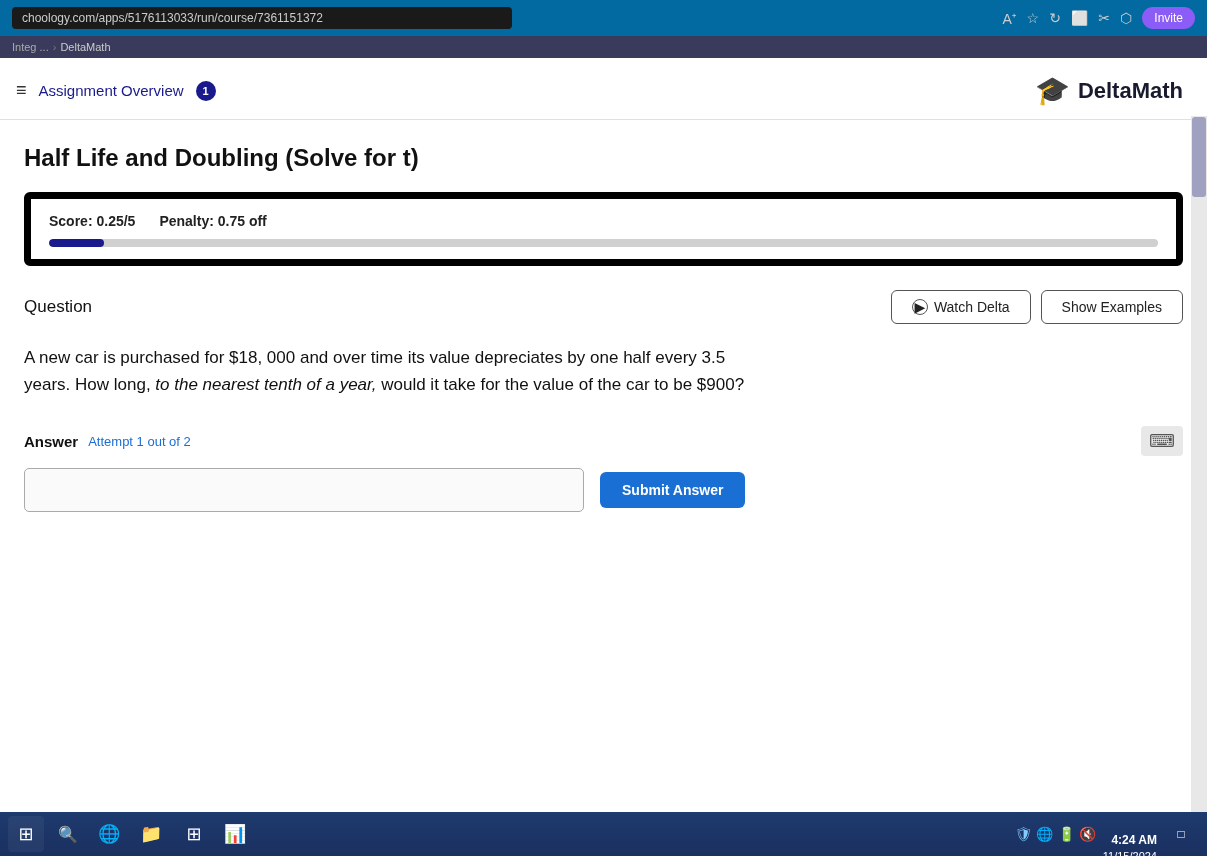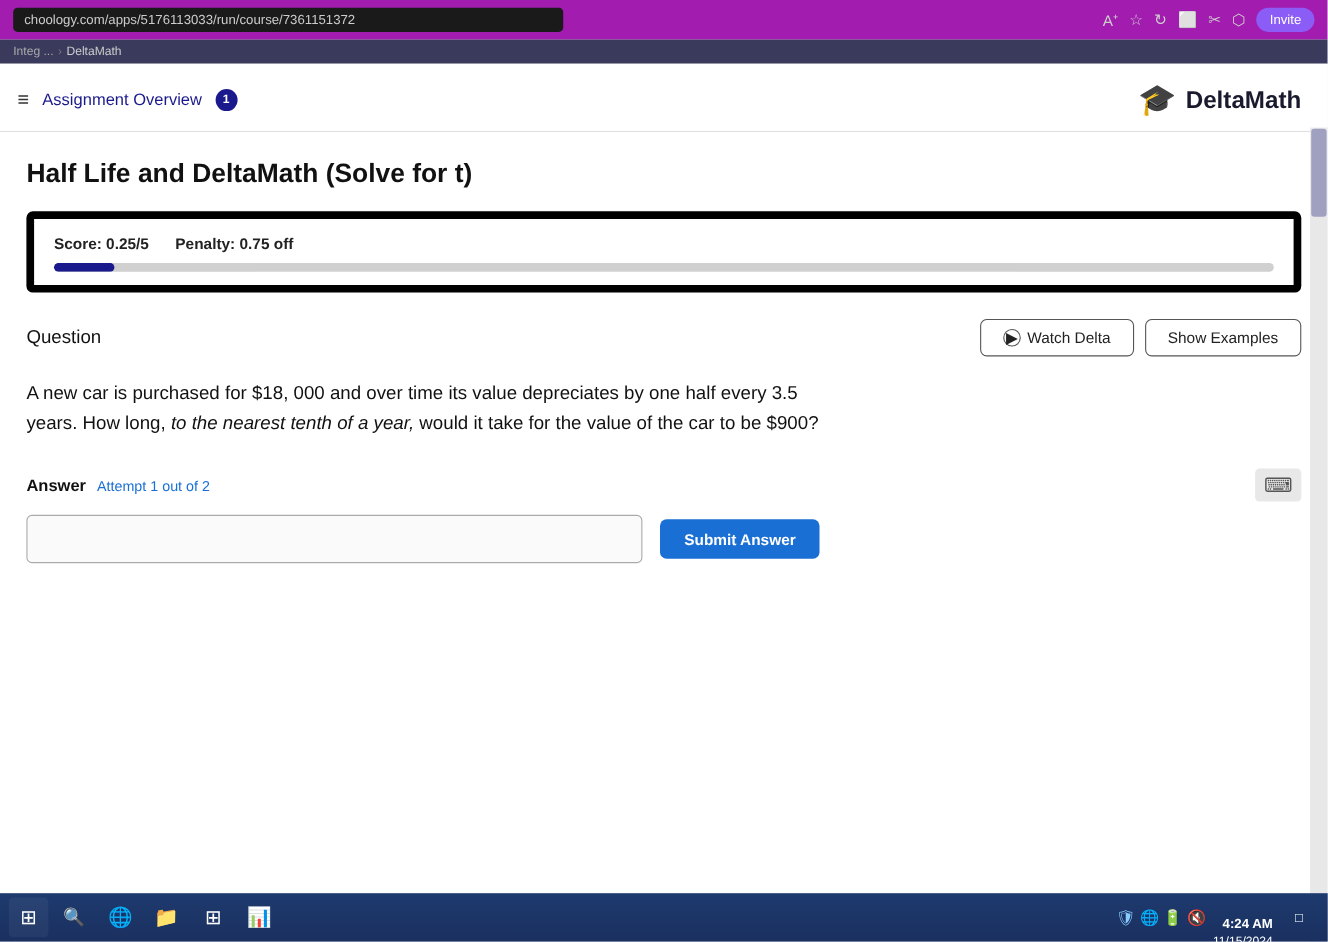--- a/index.html
+++ b/index.html
@@ -6,21 +6,21 @@
     body {
       font-family: 'Segoe UI', Arial, sans-serif;
       background: #f0f0f0;
       width: 1207px;
       min-height: 856px;
       overflow-x: hidden;
     }
 
     
     .browser-bar {
-      background: #a21caf;
+      background: #0369a1;
       height: 36px;
       display: flex;
       align-items: center;
       padding: 0 12px;
       gap: 24px;
     }
     .browser-url {
       background: #1a1a1a;
       color: #ccc;
       font-size: 12px;
@@ -393,21 +393,21 @@
       <span class="assignment-overview-label">Assignment Overview</span>
       <span class="badge">1</span>
     </div>
     <div class="deltamath-logo">
       <span class="logo-cap">🎓</span>
       <span class="logo-text"><span>Delta</span><span>Math</span></span>
     </div>
   </div>
 
   <div class="page-title-section">
-    <h1 class="page-title">Half Life and DeltaMath (Solve for t)</h1>
+    <h1 class="page-title">Half Life and Doubling (Solve for t)</h1>
   </div>
 
   <div class="score-card">
     <div class="score-info">
       <span class="score-label">Score: 0.25/5</span>
       <span class="penalty-label">Penalty: 0.75 off</span>
     </div>
     <div class="progress-bar-container">
       <div class="progress-bar-fill" style="width: 5%;"></div>
     </div>

